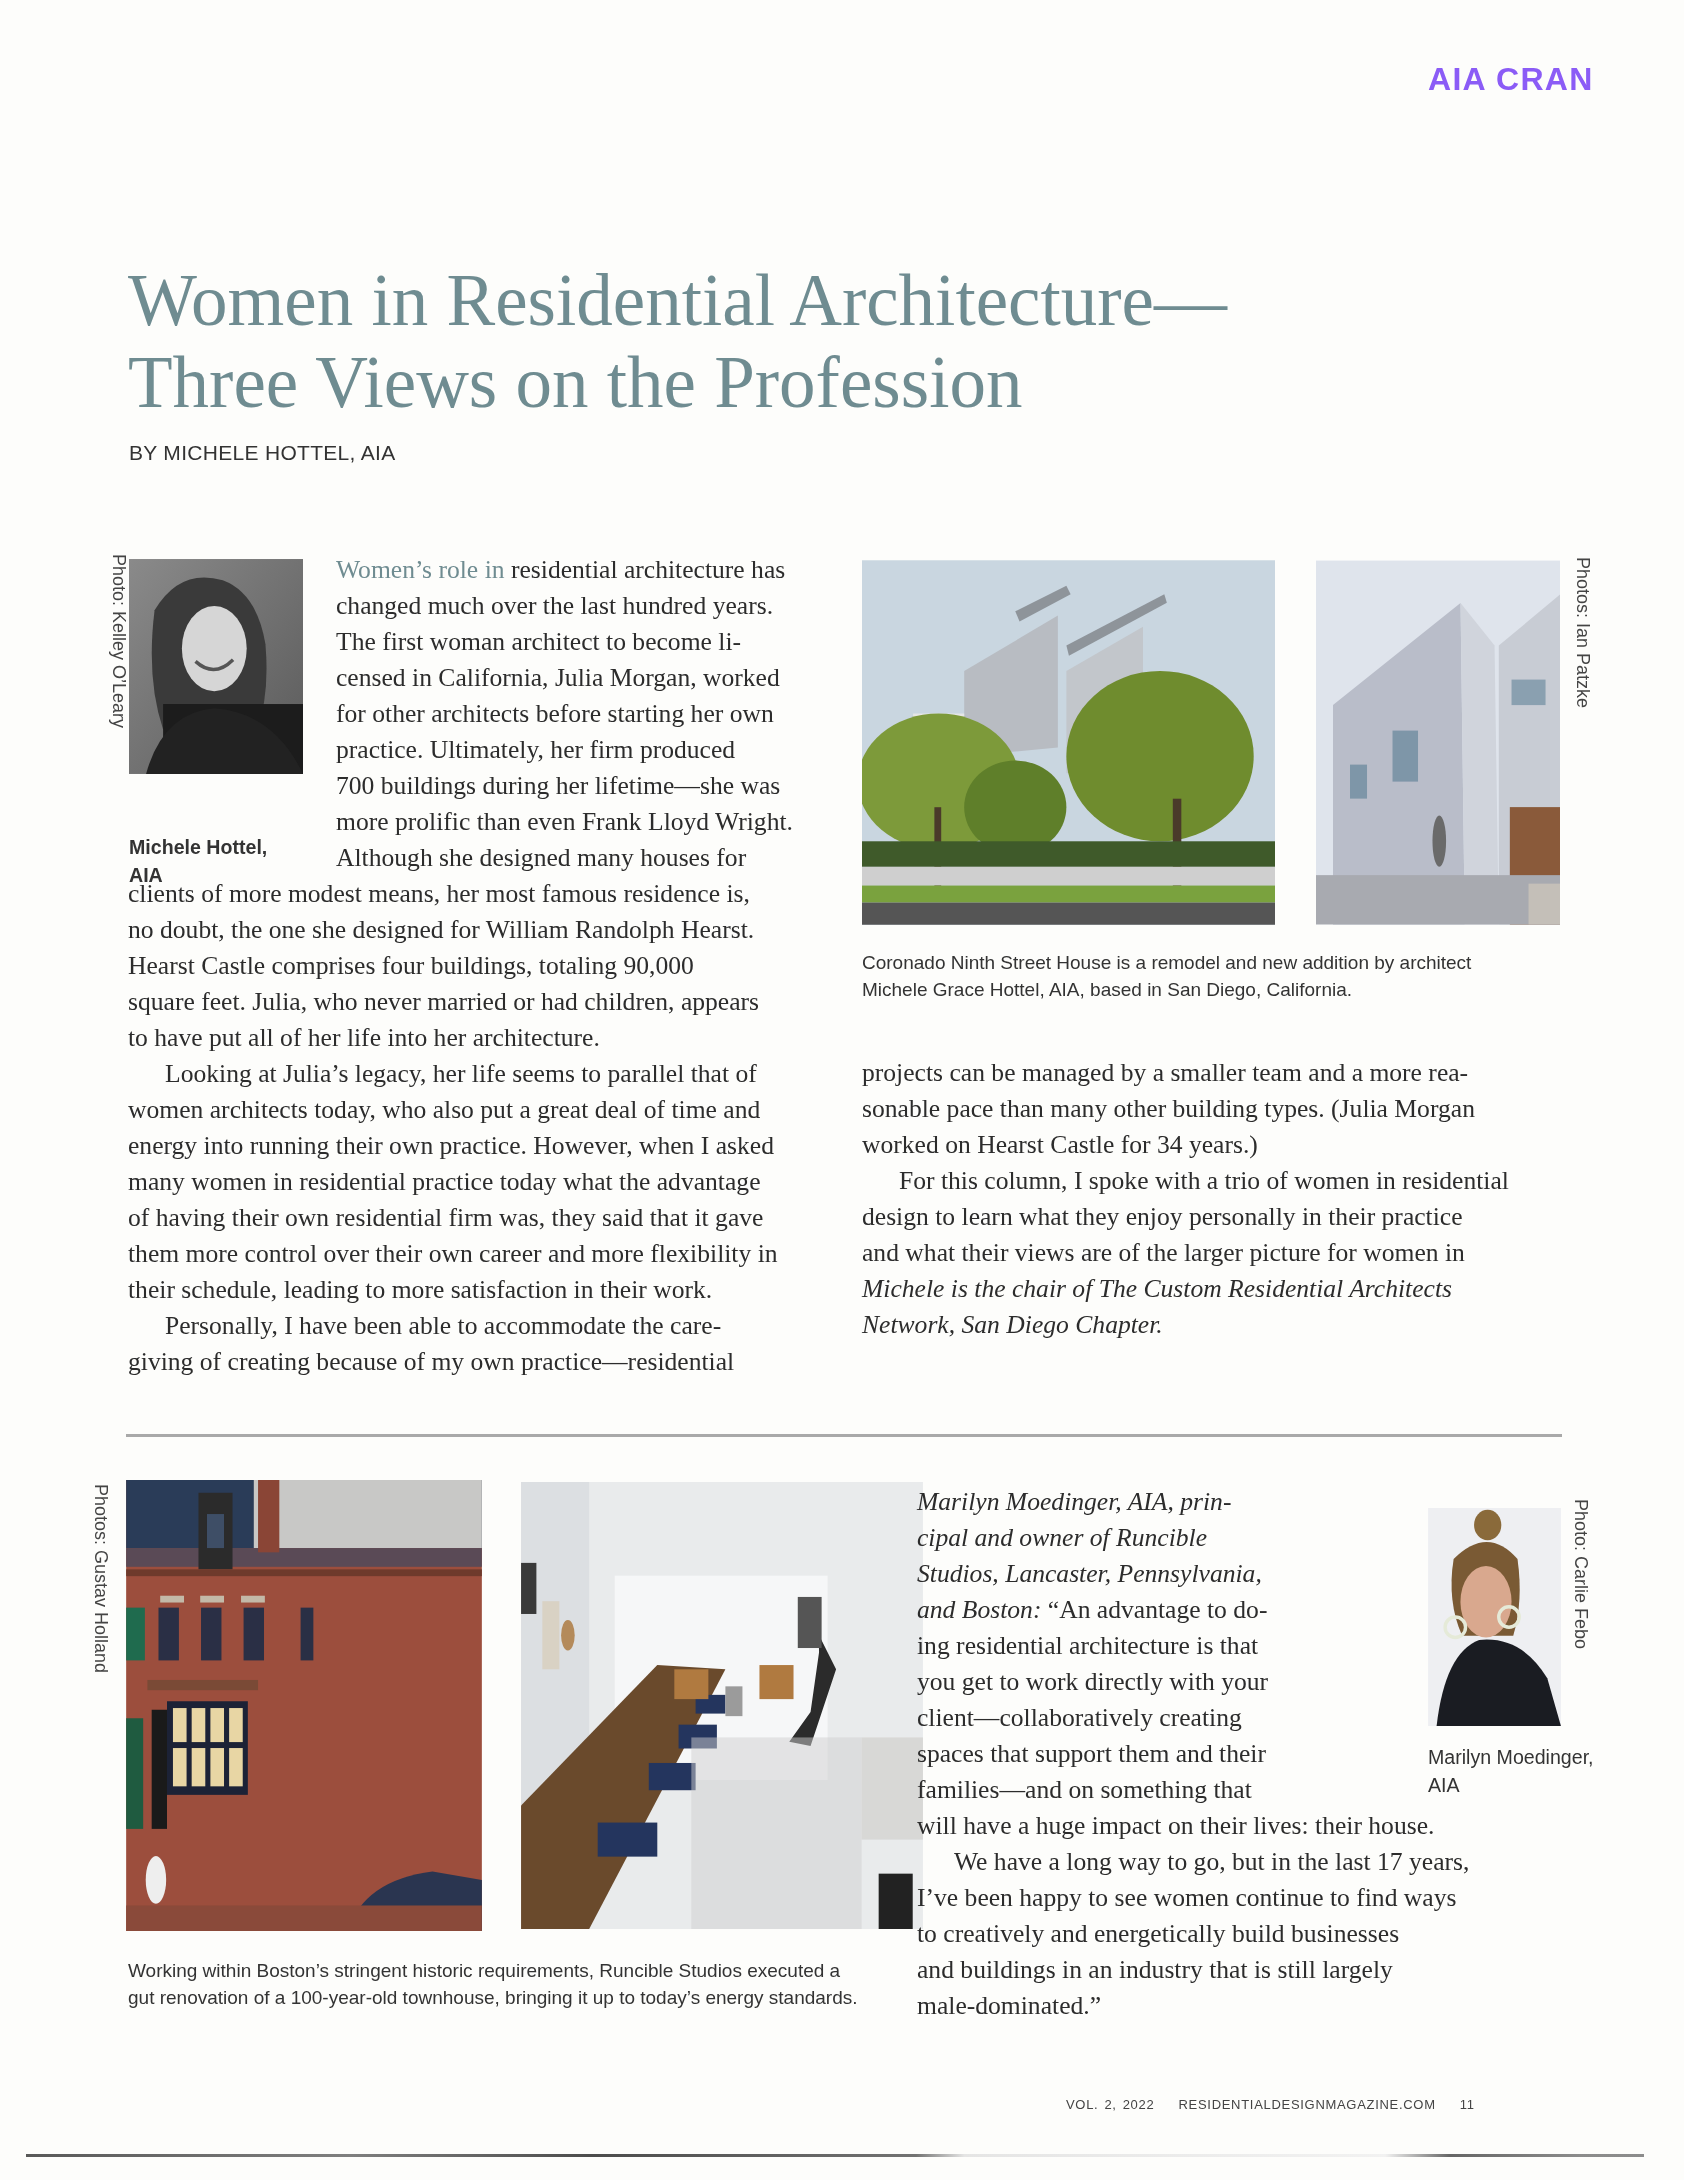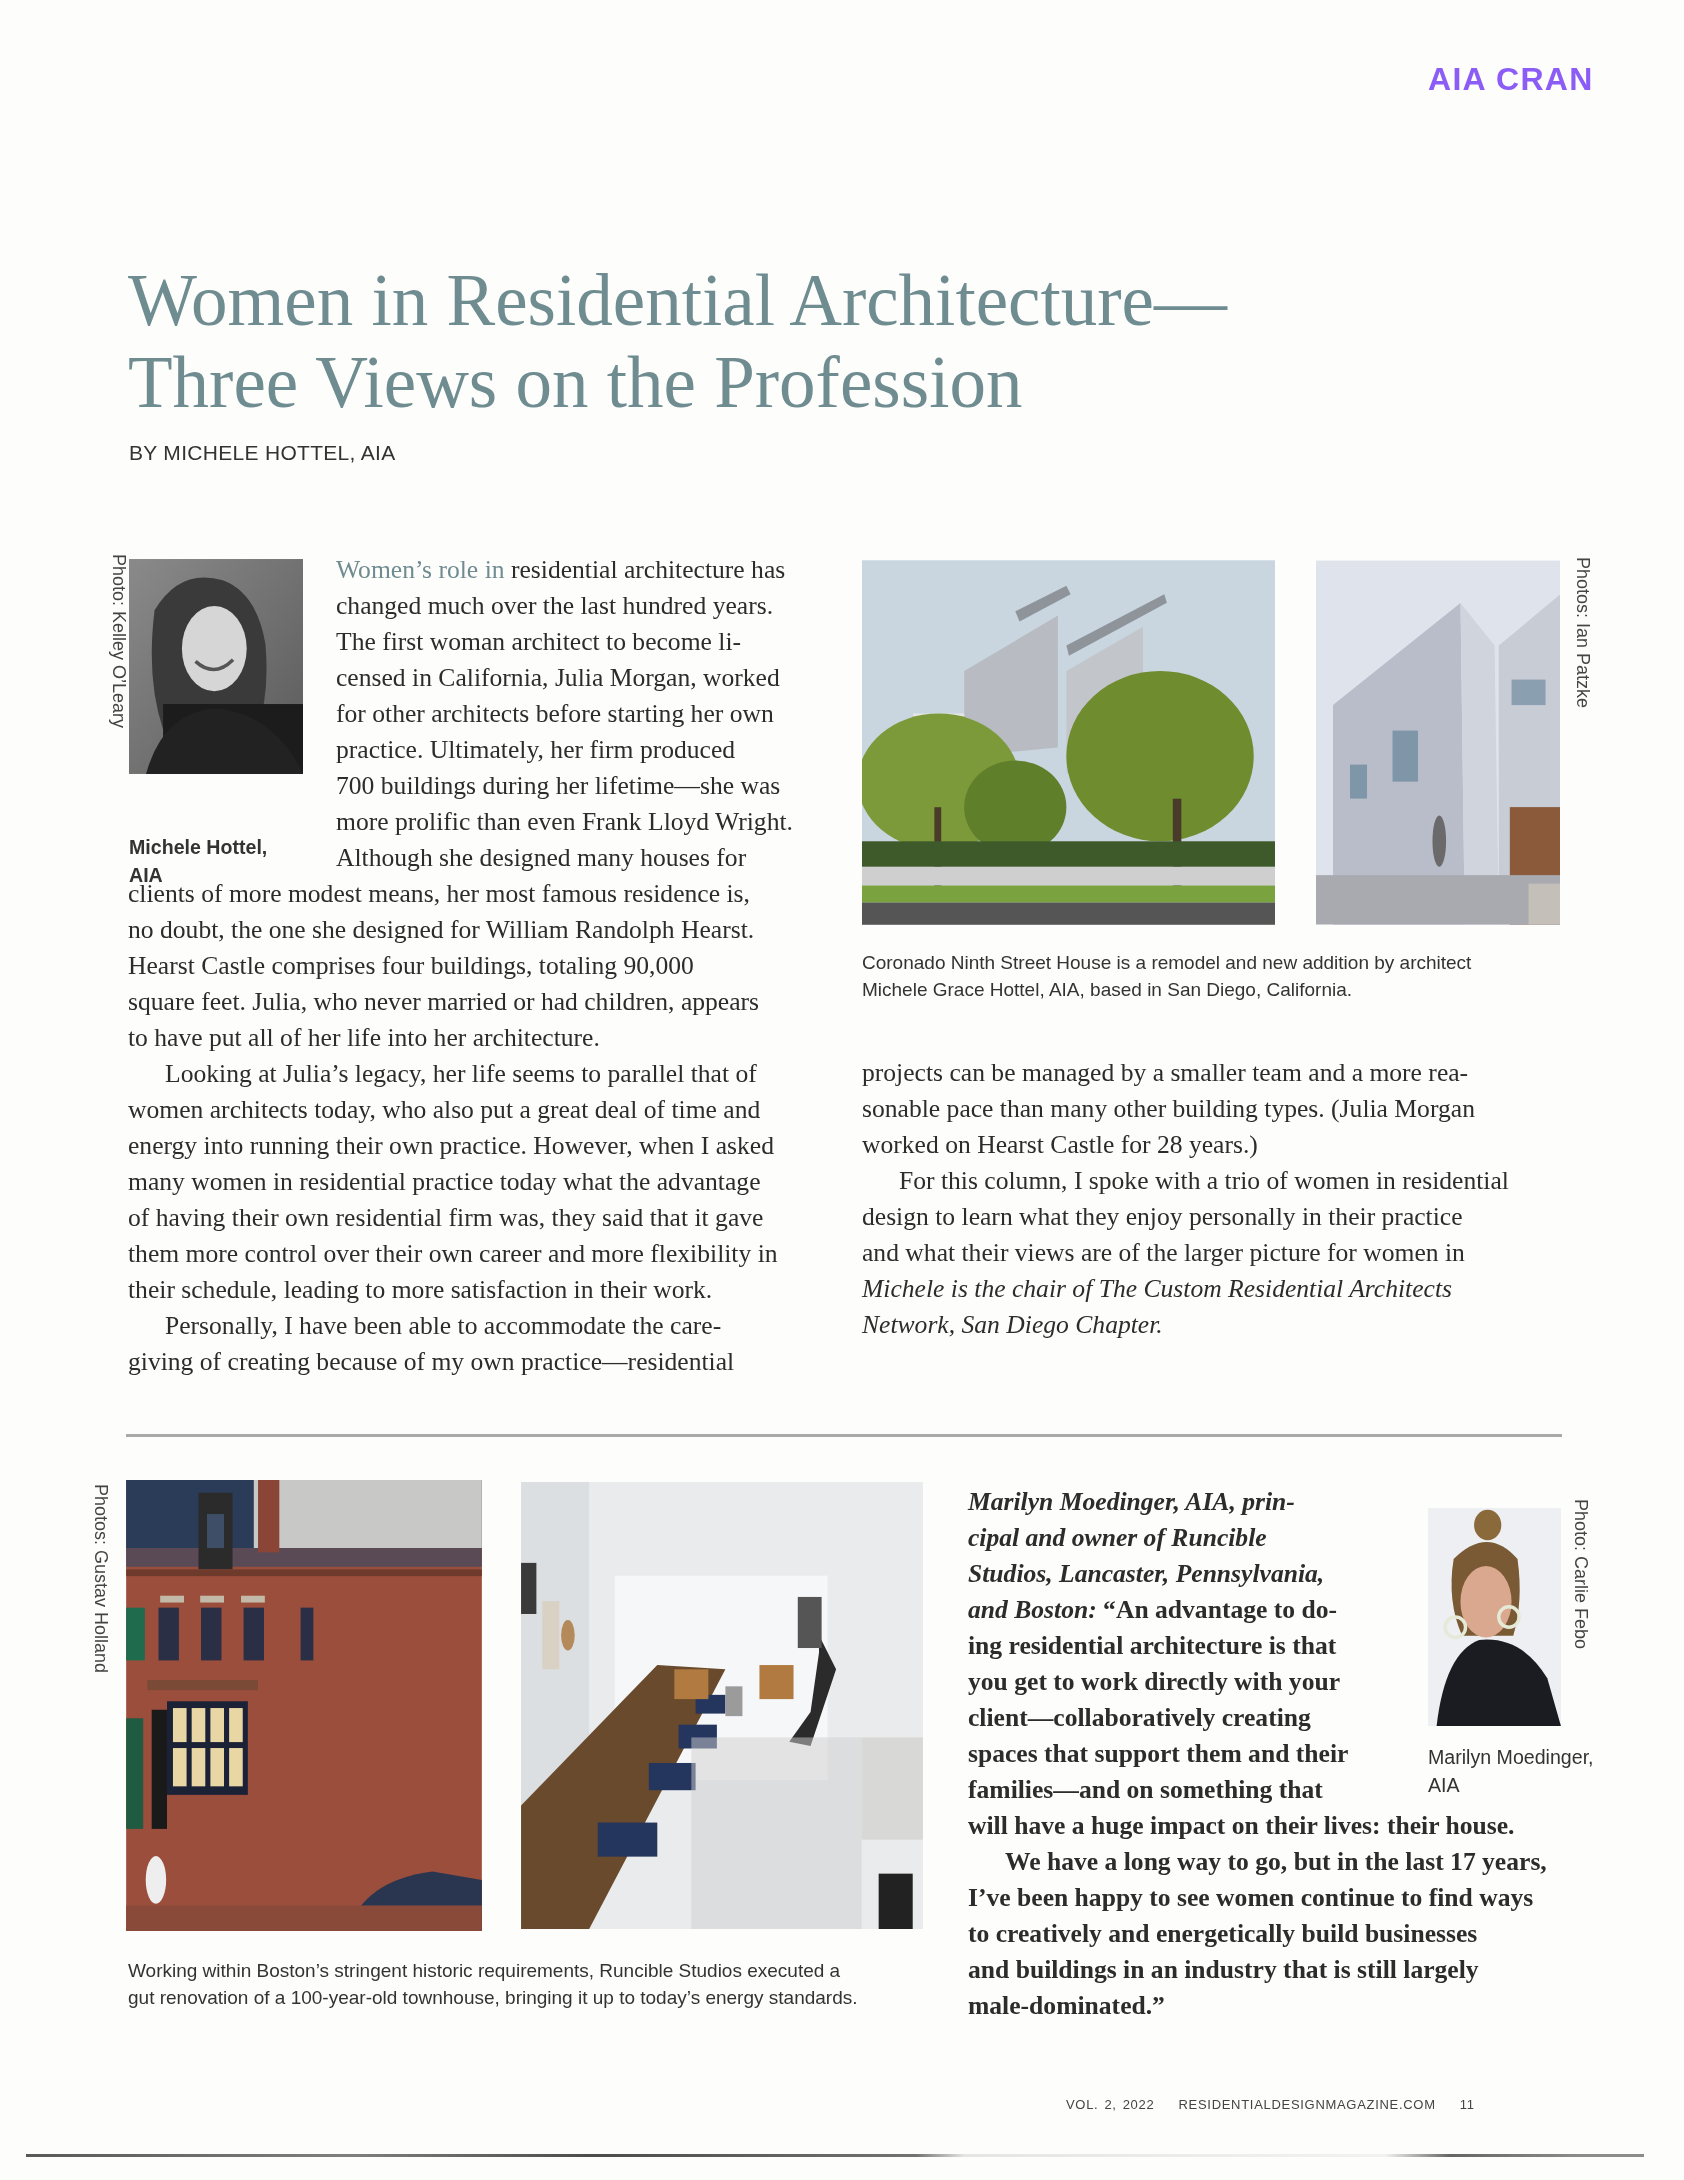--- a/index.html
+++ b/index.html
@@ -131,21 +131,21 @@
 </div>
 <div class="abs sans credit rot" style="left:1593px; top:557px;">Photos: Ian Patzke</div>
 <div class="abs sans caption" style="left:862px; top:949px; width:750px;">
   <div>Coronado Ninth Street House is a remodel and new addition by architect</div>
   <div>Michele Grace Hottel, AIA, based in San Diego, California.</div>
 </div>
 
 <div class="abs body-text" style="left:862px; top:1055px; width:750px;">
   <div>projects can be managed by a smaller team and a more rea-</div>
   <div>sonable pace than many other building types. (Julia Morgan</div>
-  <div>worked on Hearst Castle for 28 years.)</div>
+  <div>worked on Hearst Castle for 34 years.)</div>
   <div class="indent">For this column, I spoke with a trio of women in residential</div>
   <div>design to learn what they enjoy personally in their practice</div>
   <div>and what their views are of the larger picture for women in</div>
   <div class="ital">
     <div>Michele is the chair of The Custom Residential Architects</div>
     <div>Network, San Diego Chapter.</div>
   </div>
 </div>
 
 <div class="abs rule" style="left:126px; top:1434px; width:1436px;"></div>
@@ -232,21 +232,21 @@
     <circle cx="95" cy="128" r="12" fill="none" stroke="#e5ead8" stroke-width="4"></circle>
     <path d="M10 256 Q20 170 60 155 Q110 150 140 200 L156 256Z" fill="#1a1c22"></path>
   </svg>
 </div>
 <div class="abs sans credit rot" style="left:1591px; top:1499px;">Photo: Carlie Febo</div>
 <div class="abs sans portrait-caption" style="left:1428px; top:1743px;">
   <div>Marilyn Moedinger,</div>
   <div>AIA</div>
 </div>
 
-<div class="abs body-text" style="left:968px; top:1484px; width:647px;font-weight:bold;">
+<div class="abs body-text" style="left:917px; top:1484px; width:647px;">
   <div class="ital">Marilyn Moedinger, AIA, prin-</div>
   <div class="ital">cipal and owner of Runcible</div>
   <div class="ital">Studios, Lancaster, Pennsylvania,</div>
   <div><span class="ital">and Boston:</span><span> “An advantage to do-</span></div>
   <div>ing residential architecture is that</div>
   <div>you get to work directly with your</div>
   <div>client—collaboratively creating</div>
   <div>spaces that support them and their</div>
   <div>families—and on something that</div>
   <div>will have a huge impact on their lives: their house.</div>

